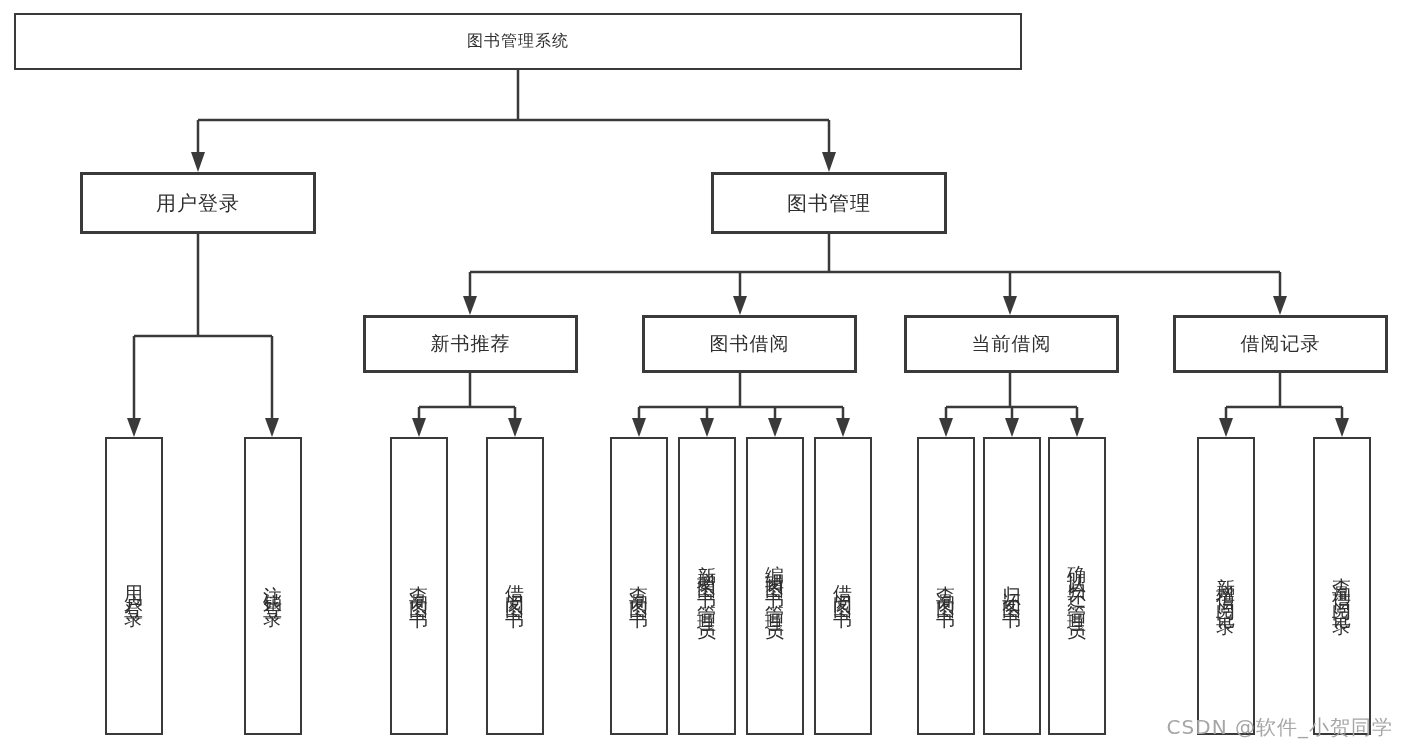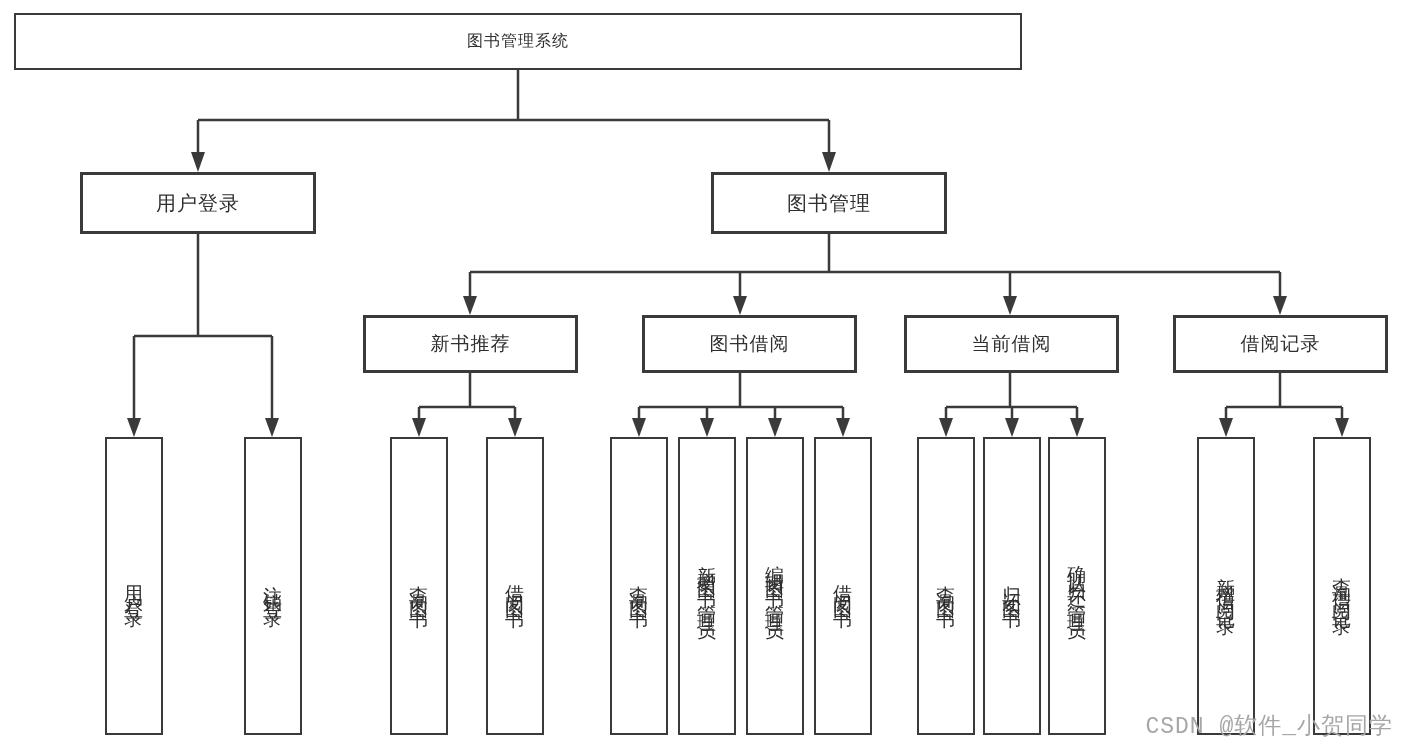--- a/index.html
+++ b/index.html
@@ -56,25 +56,24 @@
     font-size: 19px;
     writing-mode: vertical-rl;
     text-orientation: mixed;
     letter-spacing: 8px;
     line-height: 1;
   }
   .watermark {
     position: absolute;
     right: 12px;
     bottom: 6px;
-    font-size: 23px;
+    font-size: 20px;
     color: #a6a6a6;
     letter-spacing: 1px;
     white-space: nowrap;
-    font-family: Liberation Mono, monospace;
   }
 </style>
 </head>
 <body>
 
 <div id="stage">
 
   <svg id="wires" viewBox="0 0 1405 747" xmlns="http://www.w3.org/2000/svg">
     <g stroke="#3a3a3a" stroke-width="2.5" fill="none">
 

